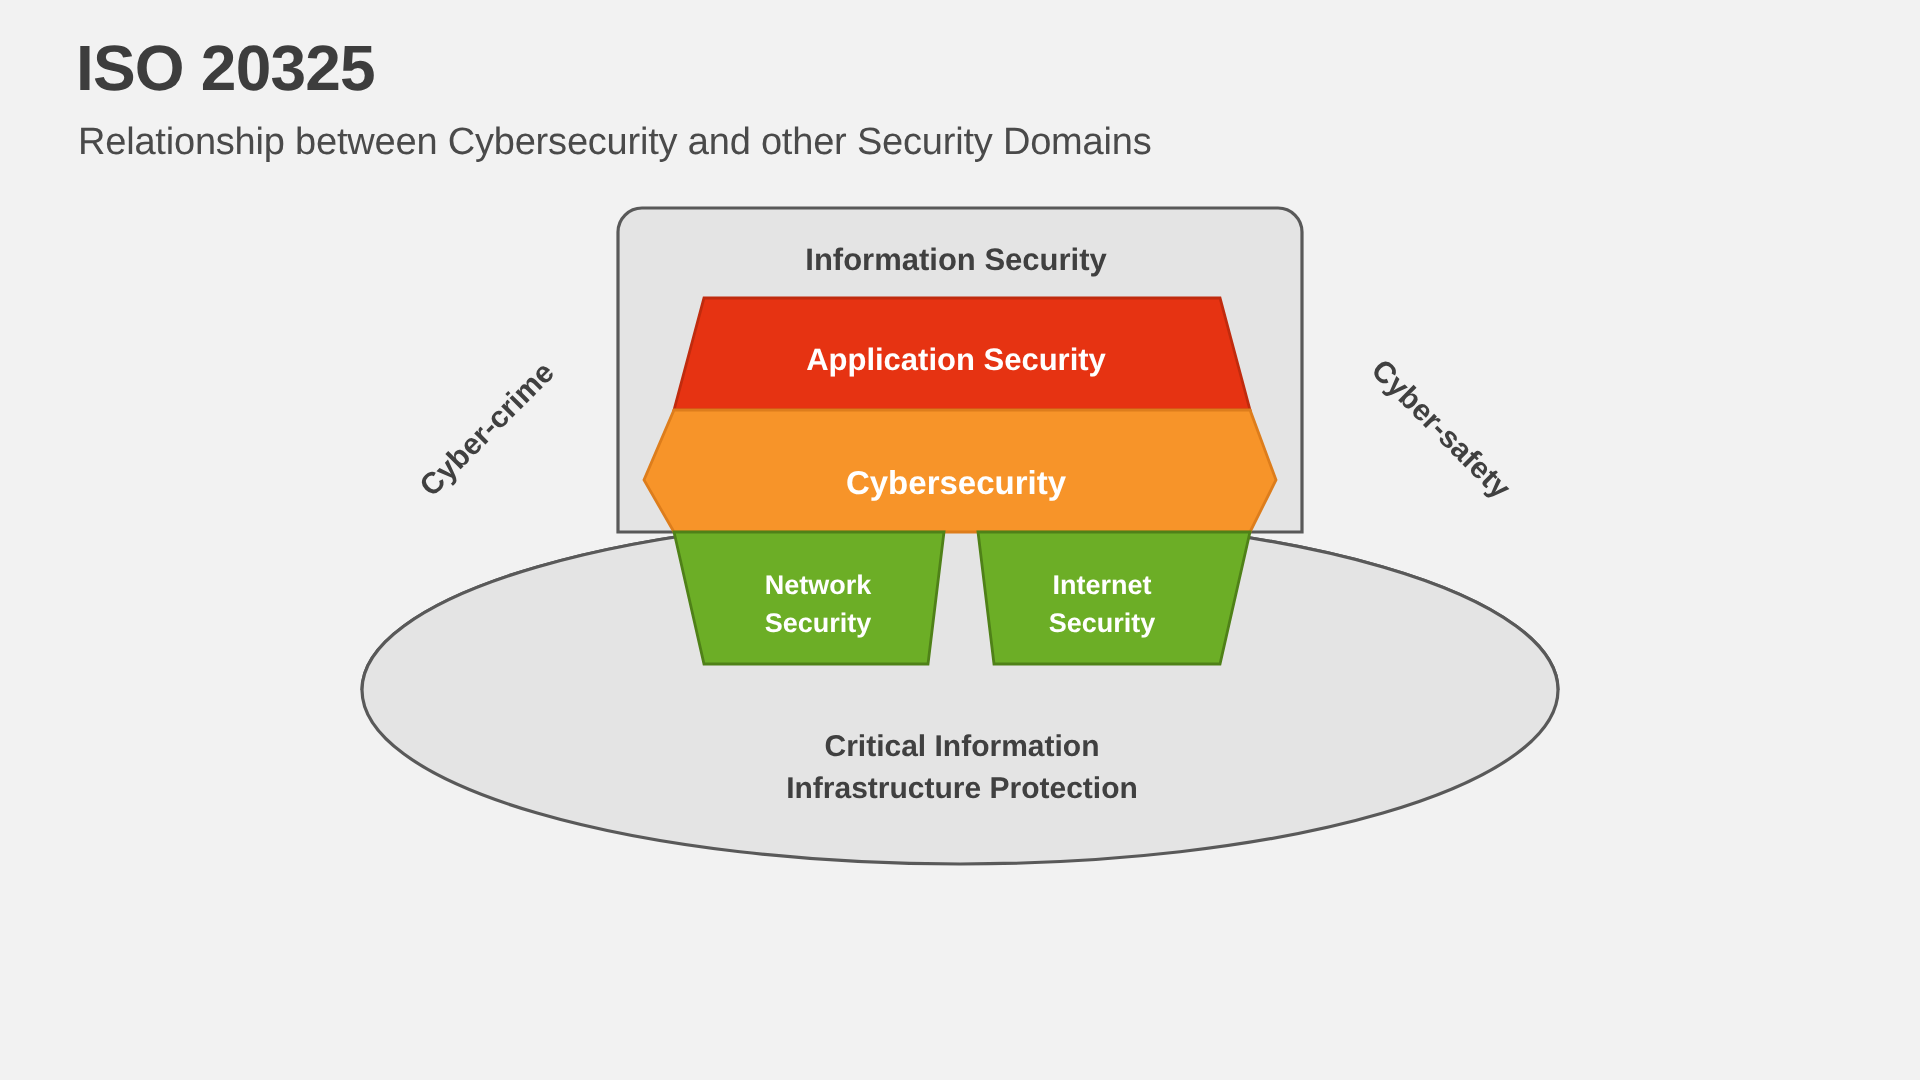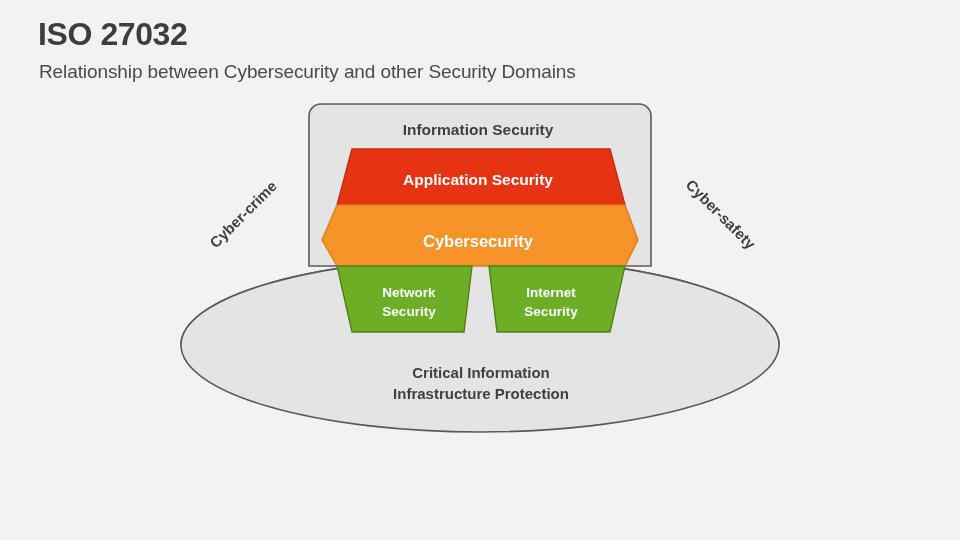--- a/index.html
+++ b/index.html
@@ -53,21 +53,21 @@
   }
   .label-light {
     fill: #ffffff;
   }
 </style>
 </head>
 <body>
 
 <div id="slide">
 
-  <div id="title">ISO 27032</div>
+  <div id="title">ISO 20325</div>
   <div id="subtitle">Relationship between Cybersecurity and other Security Domains</div>
 
   <svg id="diagram" viewBox="0 0 960 540">
 
     <ellipse cx="480" cy="345" rx="299" ry="87" fill="#e4e4e4" stroke="#595959" stroke-width="1.6"></ellipse>
 
     <path d="M 321 104 L 639 104 A 12 12 0 0 1 651 116 L 651 266 L 309 266 L 309 116 A 12 12 0 0 1 321 104 Z" fill="#e4e4e4" stroke="#595959" stroke-width="1.6"></path>
 
     <path d="M 181 345 A 299 87 0 0 1 779 345" fill="#e4e4e4" stroke="#595959" stroke-width="1.6"></path>
 

